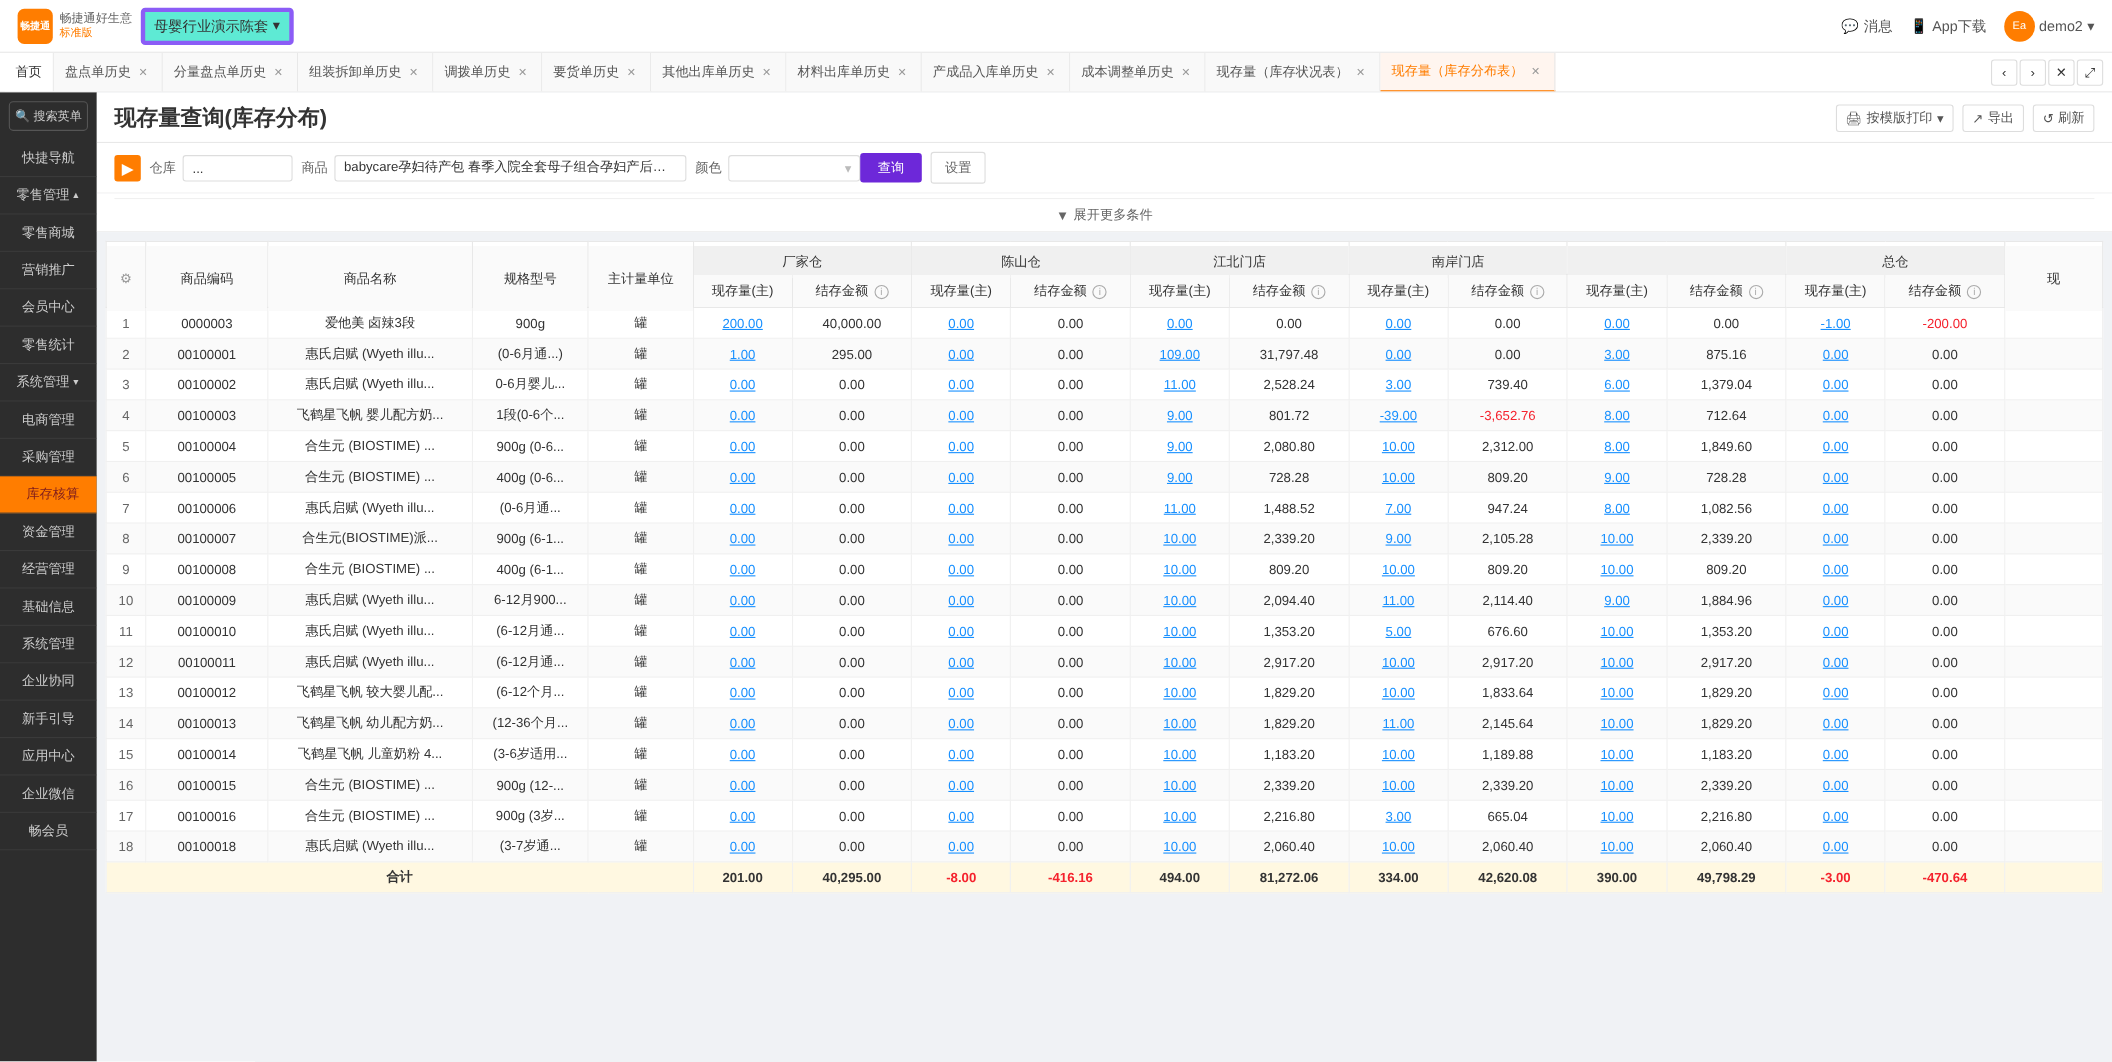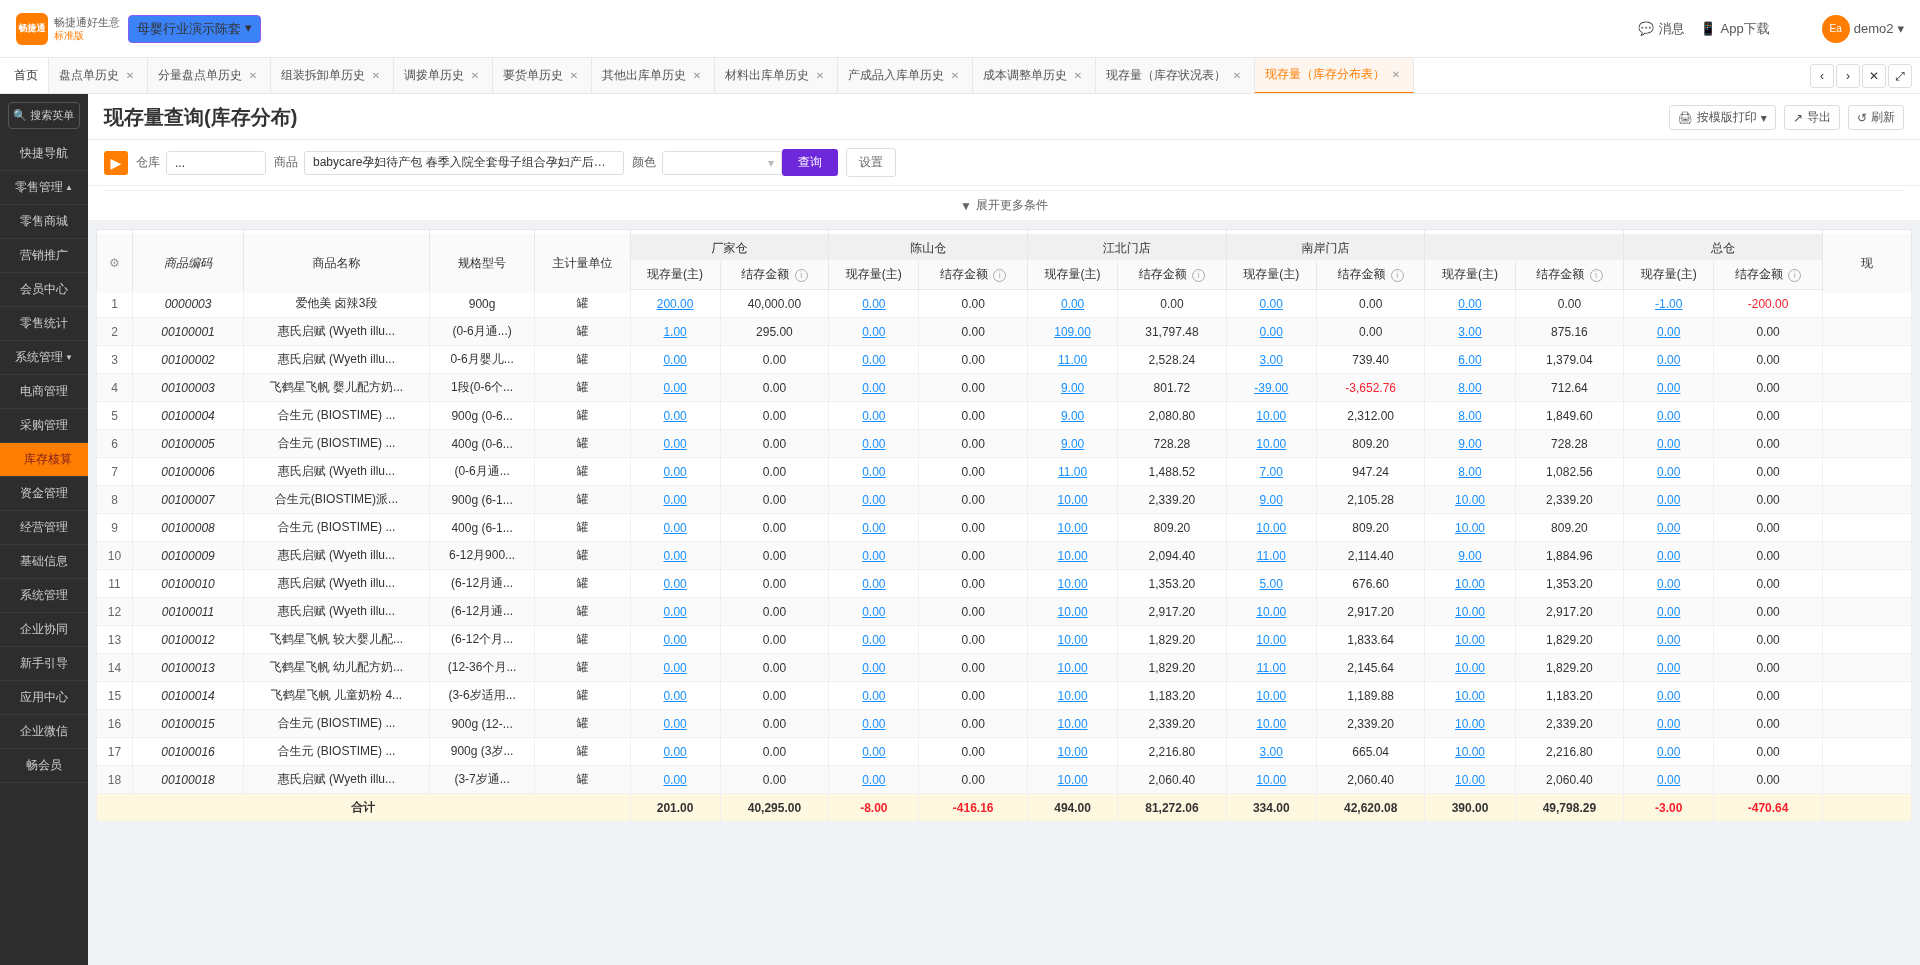--- a/index.html
+++ b/index.html
@@ -1,37 +1,37 @@
 <!DOCTYPE html>
 <html><head>
   <meta charset="utf-8">
   <style>
     * { box-sizing: border-box; margin: 0; padding: 0; }
     body { font-family: 'Microsoft YaHei', Arial, sans-serif; font-size: 12px; background: #f5f5f5; color: #333; overflow: hidden; height: 965px; }
 
     
     .top-bar {
-      height: 58px;
+      height: 48px;
       background: #fff;
       display: flex;
       align-items: center;
       justify-content: space-between;
       padding: 0 16px;
       border-bottom: 1px solid #e8e8e8;
       position: relative;
       z-index: 100;
     }
     .top-bar-left { display: flex; align-items: center; gap: 8px; }
     .logo-area { display: flex; align-items: center; gap: 6px; }
     .logo-icon { width: 32px; height: 32px; background: #ff7d00; border-radius: 6px; display: flex; align-items: center; justify-content: center; color: white; font-size: 10px; font-weight: bold; }
     .logo-text { font-size: 11px; color: #666; line-height: 1.3; }
-    .industry-selector { display: flex; gap: 4px; font-size: 13px; color: #333; cursor: pointer; border: 1px solid #8b5cf6; border-radius: 4px; padding: 4px 8px; background: #3b82f6; }
+    .industry-selector { display: flex; gap: 4px; font-size: 13px; color: #333; cursor: pointer; border: 4px solid #8b5cf6; border-radius: 4px; padding: 4px 8px; background: #5eead4; }
     .top-bar-right { display: flex; align-items: center; gap: 16px; }
     .top-bar-item { display: flex; align-items: center; gap: 4px; cursor: pointer; color: #555; font-size: 13px; }
-    .user-avatar { width: 28px; height: 28px; border-radius: 50%; background: #ff7d00; display: flex; align-items: center; justify-content: center; color: white; font-size: 12px; margin-left: 36px; }
+    .user-avatar { width: 28px; height: 28px; border-radius: 50%; background: #ff7d00; display: flex; align-items: center; justify-content: center; color: white; font-size: 12px; }
 
     
     .tab-bar {
       background: #fff;
       border-bottom: 1px solid #e8e8e8;
       display: flex;
       align-items: center;
       height: 36px;
       padding: 0 4px;
       overflow: hidden;
@@ -137,21 +137,21 @@
       text-align: center; white-space: nowrap;
     }
     .data-table tbody tr:nth-child(odd) td { background: #fff; }
     .data-table tbody tr:nth-child(even) td { background: #fafafa; }
     .cell-link { color: #1890ff; text-decoration: underline; cursor: pointer; }
     .cell-red { color: #f5222d; }
     .th-group { background: #f0f0f0 !important; }
     .total-row td { background: #fff8e1 !important; font-weight: 600; }
     .total-row td.cell-red { color: #f5222d !important; }
     .col-num { width: 36px; color: #666; }
-    .col-code { min-width: 90px; font-style: italic; }
+    .col-code { min-width: 90px; }
     .col-name { min-width: 130px; text-align: right; }
     .col-spec { min-width: 80px; }
     .col-unit { min-width: 60px; }
     .col-qty { min-width: 72px; }
     .col-amount { min-width: 88px; }
     .settings-icon { color: #999; cursor: pointer; }
 
     
     ::-webkit-scrollbar { width: 6px; height: 6px; }
     ::-webkit-scrollbar-track { background: #f1f1f1; }

